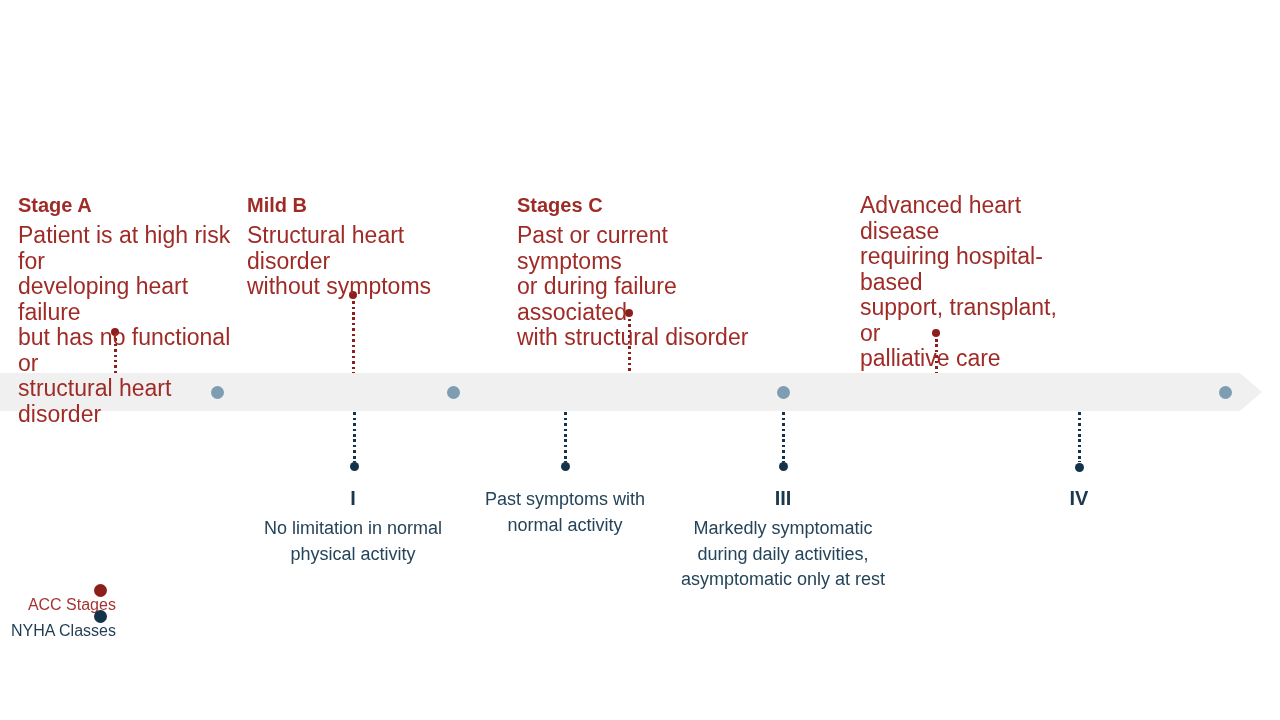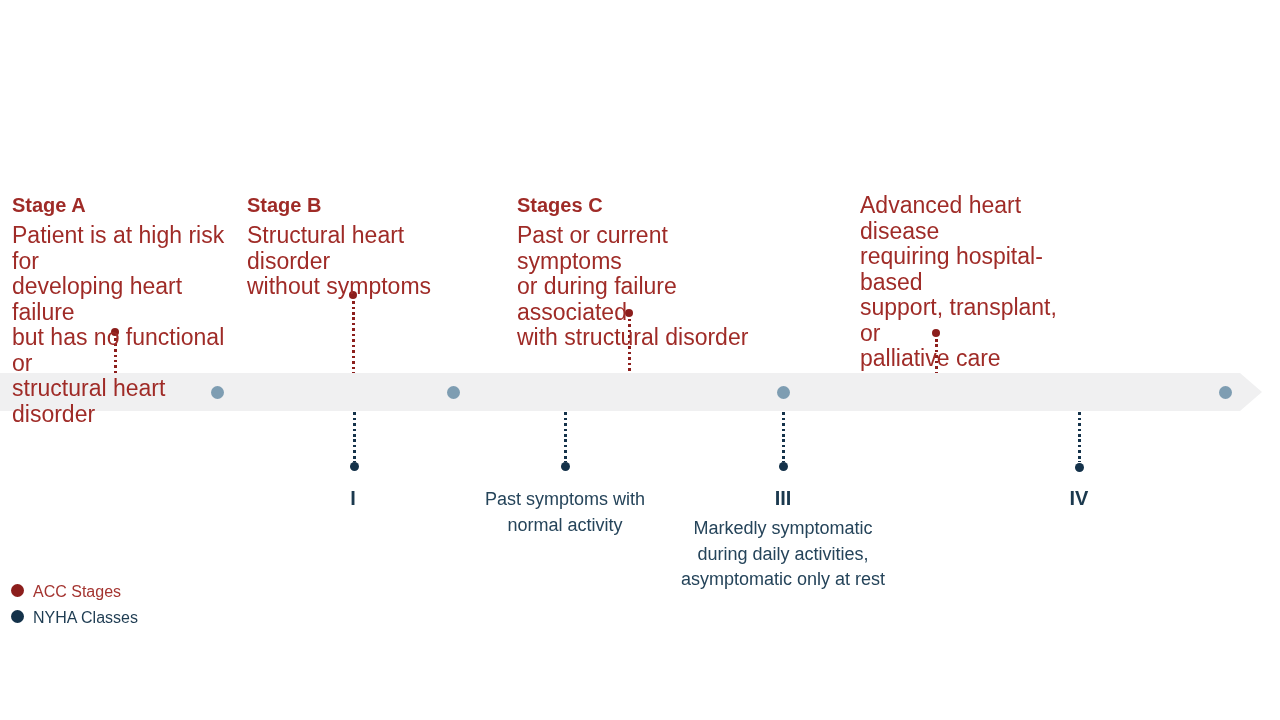--- a/index.html
+++ b/index.html
@@ -40,21 +40,21 @@
   
   .stage{position:absolute;top:193px;color:var(--acc-text);}
   .stage h3{font-size:20px;font-weight:bold;line-height:24px;margin-bottom:6px;}
   .stage p{font-size:23px;line-height:25.5px;white-space:pre-line;}
   
   .nyha-block{position:absolute;top:487px;text-align:center;color:var(--nyha-text);}
   .nyha-block .numeral{font-size:20px;font-weight:bold;line-height:22px;color:var(--nyha-bold);margin-bottom:7px;}
   .nyha-block p{font-size:18px;line-height:25.5px;white-space:pre-line;}
   
   .legend{position:absolute;left:11px;top:584px;}
-  .legend-row{display:flex;align-items:flex-start;height:26px;}
+  .legend-row{display:flex;align-items:flex-end;height:26px;flex-direction:column;}
   .ldot{width:13px;height:13px;border-radius:50%;flex:0 0 auto;margin-right:9px;}
   .ldot.acc{background:var(--acc-dot);}
   .ldot.nyha{background:var(--nyha-dot);}
   .legend-label{font-size:16px;line-height:16px;}
   .legend-label.acc{color:#a43430;}
   .legend-label.nyha{color:#1e3c52;}
 </style>
 </head>
 <body>
 
@@ -84,47 +84,49 @@
 
   <div class="vline nyha" style="left:563.5px"></div>
   <div class="dot nyha" style="left:560.5px;top:462px"></div>
 
   <div class="vline nyha" style="left:781.5px"></div>
   <div class="dot nyha" style="left:778.5px;top:462px"></div>
 
   <div class="vline nyha" style="left:1077.5px"></div>
   <div class="dot nyha" style="left:1074.5px;top:463px"></div>
 
-  <div class="stage" style="left:12px;width:218px">
+  <div class="stage" style="left:18px;width:218px">
     <h3>Stage A</h3>
     <p>Patient is at high risk for
 developing heart failure
 but has no functional or
 structural heart disorder</p>
   </div>
   <div class="stage" style="left:247px;width:218px">
-    <h3>Stage B</h3>
+    <h3>Mild B</h3>
     <p>Structural heart disorder
 without symptoms</p>
   </div>
   <div class="stage" style="left:517px;width:232px">
     <h3>Stages C</h3>
     <p>Past or current symptoms
 or during failure associated
 with structural disorder</p>
   </div>
   <div class="stage" style="left:860px;width:215px">
     <p>Advanced heart disease
 requiring hospital-based
 support, transplant, or
 palliative care</p>
   </div>
 
   <div class="nyha-block" style="left:233px;width:240px">
     <div class="numeral">I</div>
+    <p>No limitation in normal
+physical activity</p>
   </div>
   <div class="nyha-block" style="left:455px;width:220px">
     <p>Past symptoms with
 normal activity</p>
   </div>
   <div class="nyha-block" style="left:653px;width:260px">
     <div class="numeral">III</div>
     <p>Markedly symptomatic
 during daily activities,
 asymptomatic only at rest</p>

